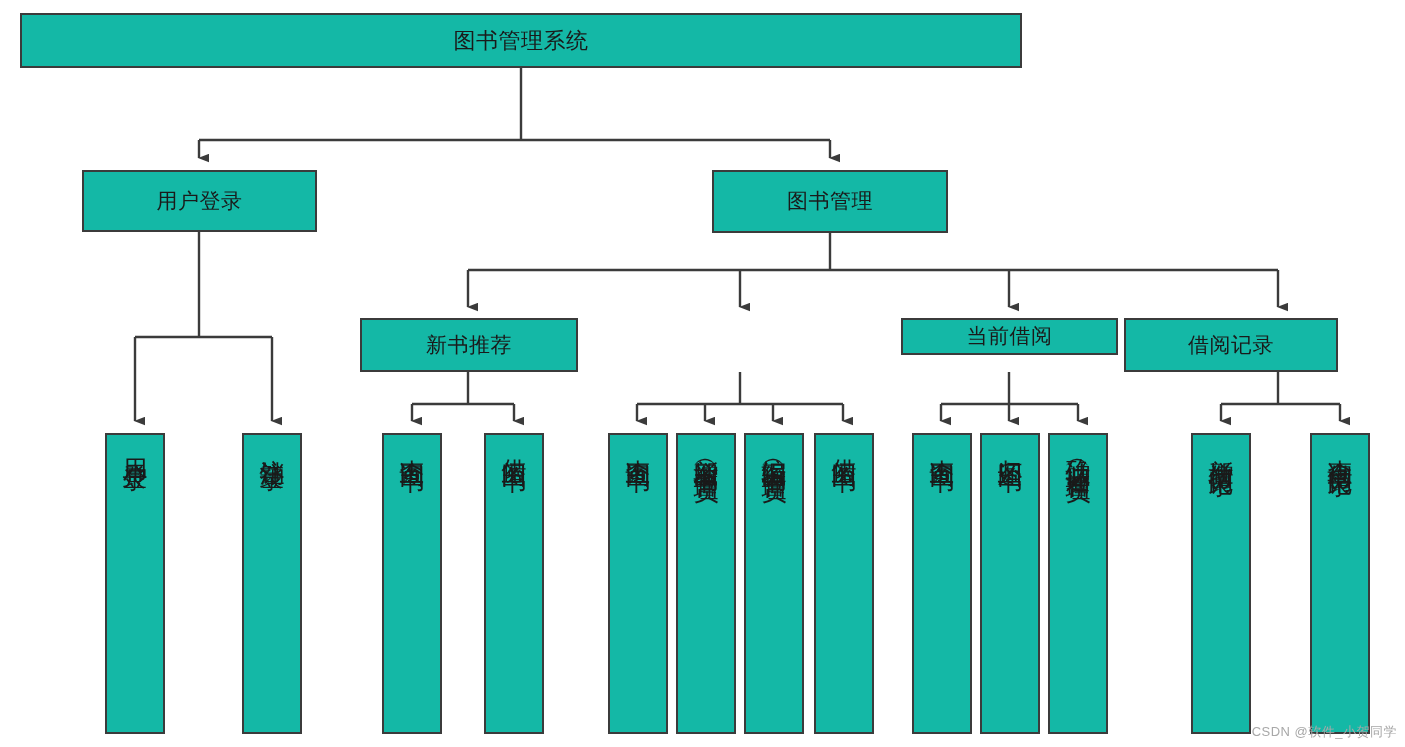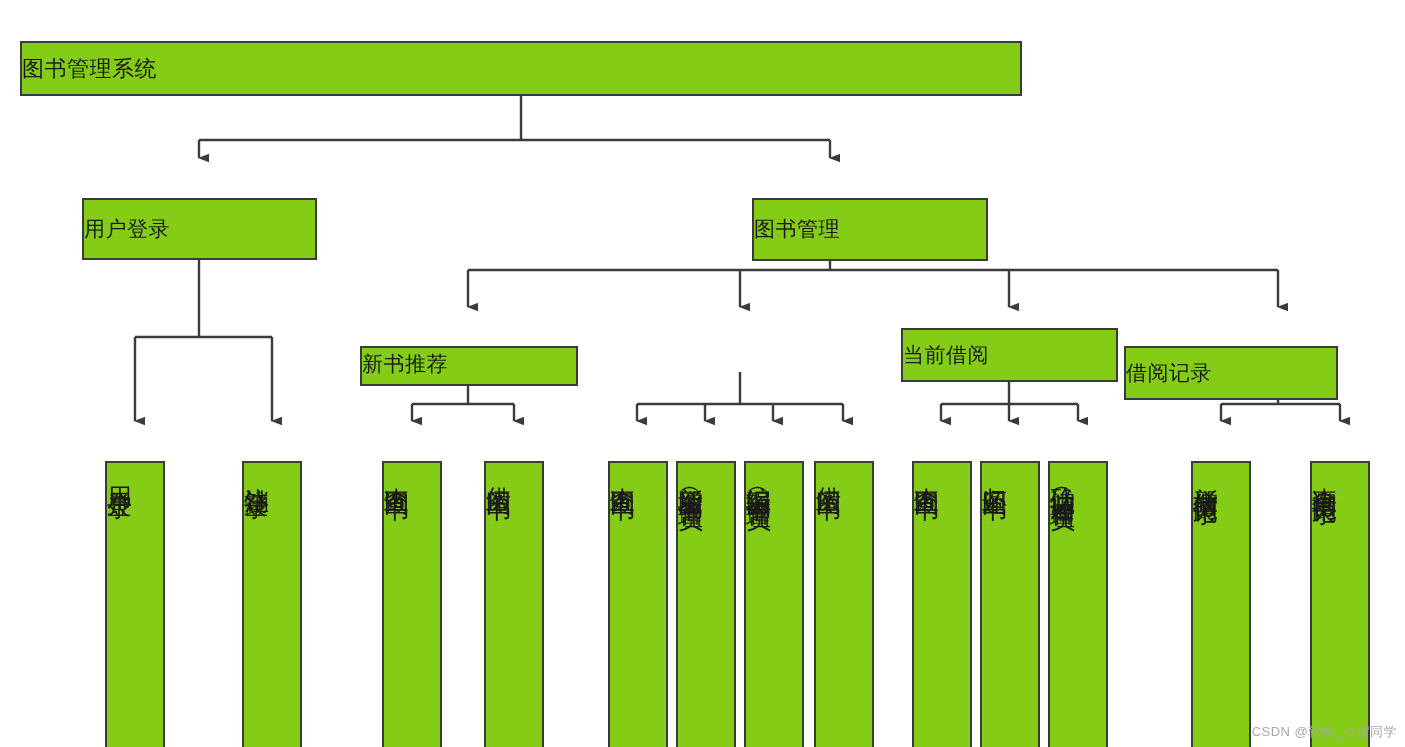--- a/index.html
+++ b/index.html
@@ -22,27 +22,26 @@
   svg.connector-layer {
     position: absolute;
     left: 0;
     top: 0;
     width: 1405px;
     height: 747px;
   }
   .node {
     position: absolute;
     box-sizing: border-box;
-    background: #84cc16;
+    background: #14b8a6;
     border: 2px solid #3b3b3b;
     display: flex;
     align-items: center;
-    justify-content: flex-start;
+    justify-content: center;
     overflow: hidden;
-    margin-top: 28px;
   }
   .node-label {
     color: #1a1a1a;
     line-height: 1.18;
     letter-spacing: 0.5px;
     white-space: pre;
   }
   .node.horizontal .node-label {
     font-size: 21px;
     writing-mode: horizontal-tb;
@@ -128,30 +127,30 @@
   </svg>
 
   <div class="node horizontal root" style="left:20px; top:13px; width:1002px; height:55px;">
     <span class="node-label">图书管理系统</span>
   </div>
 
   <div class="node horizontal" style="left:82px; top:170px; width:235px; height:62px;">
     <span class="node-label">用户登录</span>
   </div>
 
-  <div class="node horizontal" style="left:752px; top:170px; width:236px; height:63px;">
+  <div class="node horizontal" style="left:712px; top:170px; width:236px; height:63px;">
     <span class="node-label">图书管理</span>
   </div>
 
-  <div class="node horizontal" style="left:360px; top:318px; width:218px; height:40px;font-family:Liberation Mono, monospace;">
+  <div class="node horizontal" style="left:360px; top:318px; width:218px; height:54px;">
     <span class="node-label">新书推荐</span>
   </div>
 
 
-  <div class="node horizontal" style="left:901px; top:300px; width:217px; height:54px;">
+  <div class="node horizontal" style="left:901px; top:318px; width:217px; height:37px;">
     <span class="node-label">当前借阅</span>
   </div>
 
   <div class="node horizontal" style="left:1124px; top:318px; width:214px; height:54px;">
     <span class="node-label">借阅记录</span>
   </div>
 
   <div class="node vertical" style="left:105px; top:433px; width:60px; height:301px;">
     <span class="node-label">用户登录</span>
   </div>

